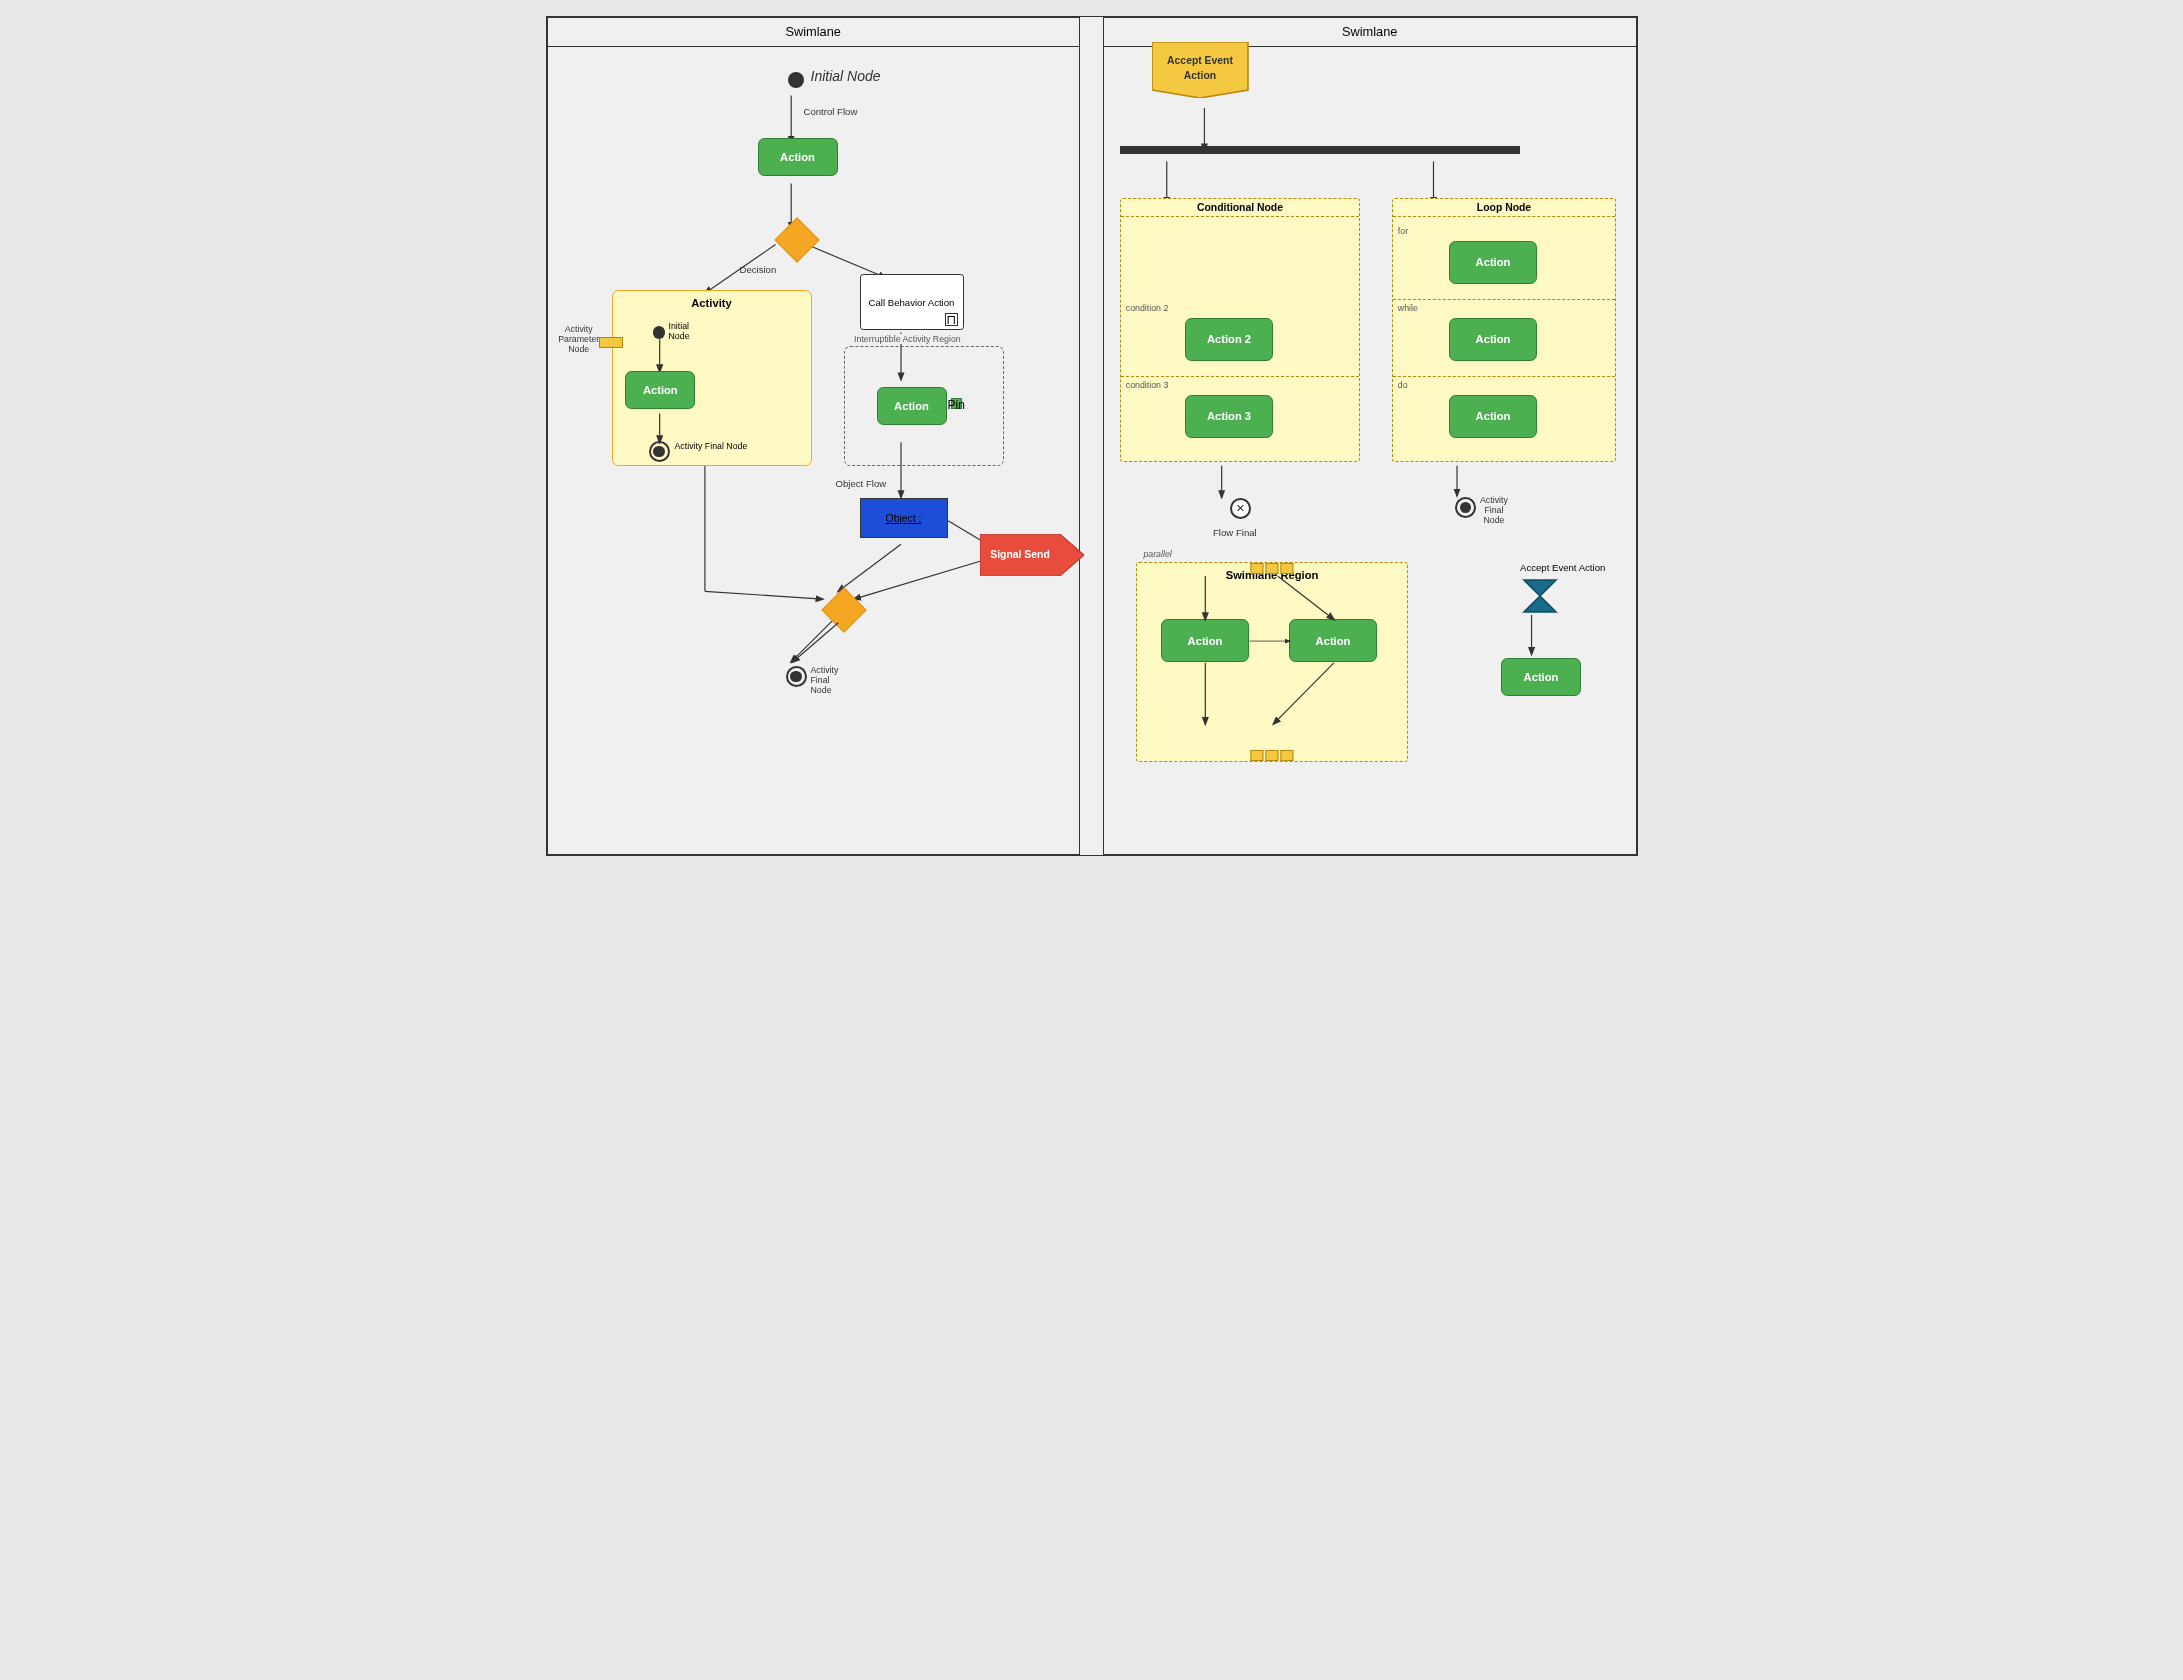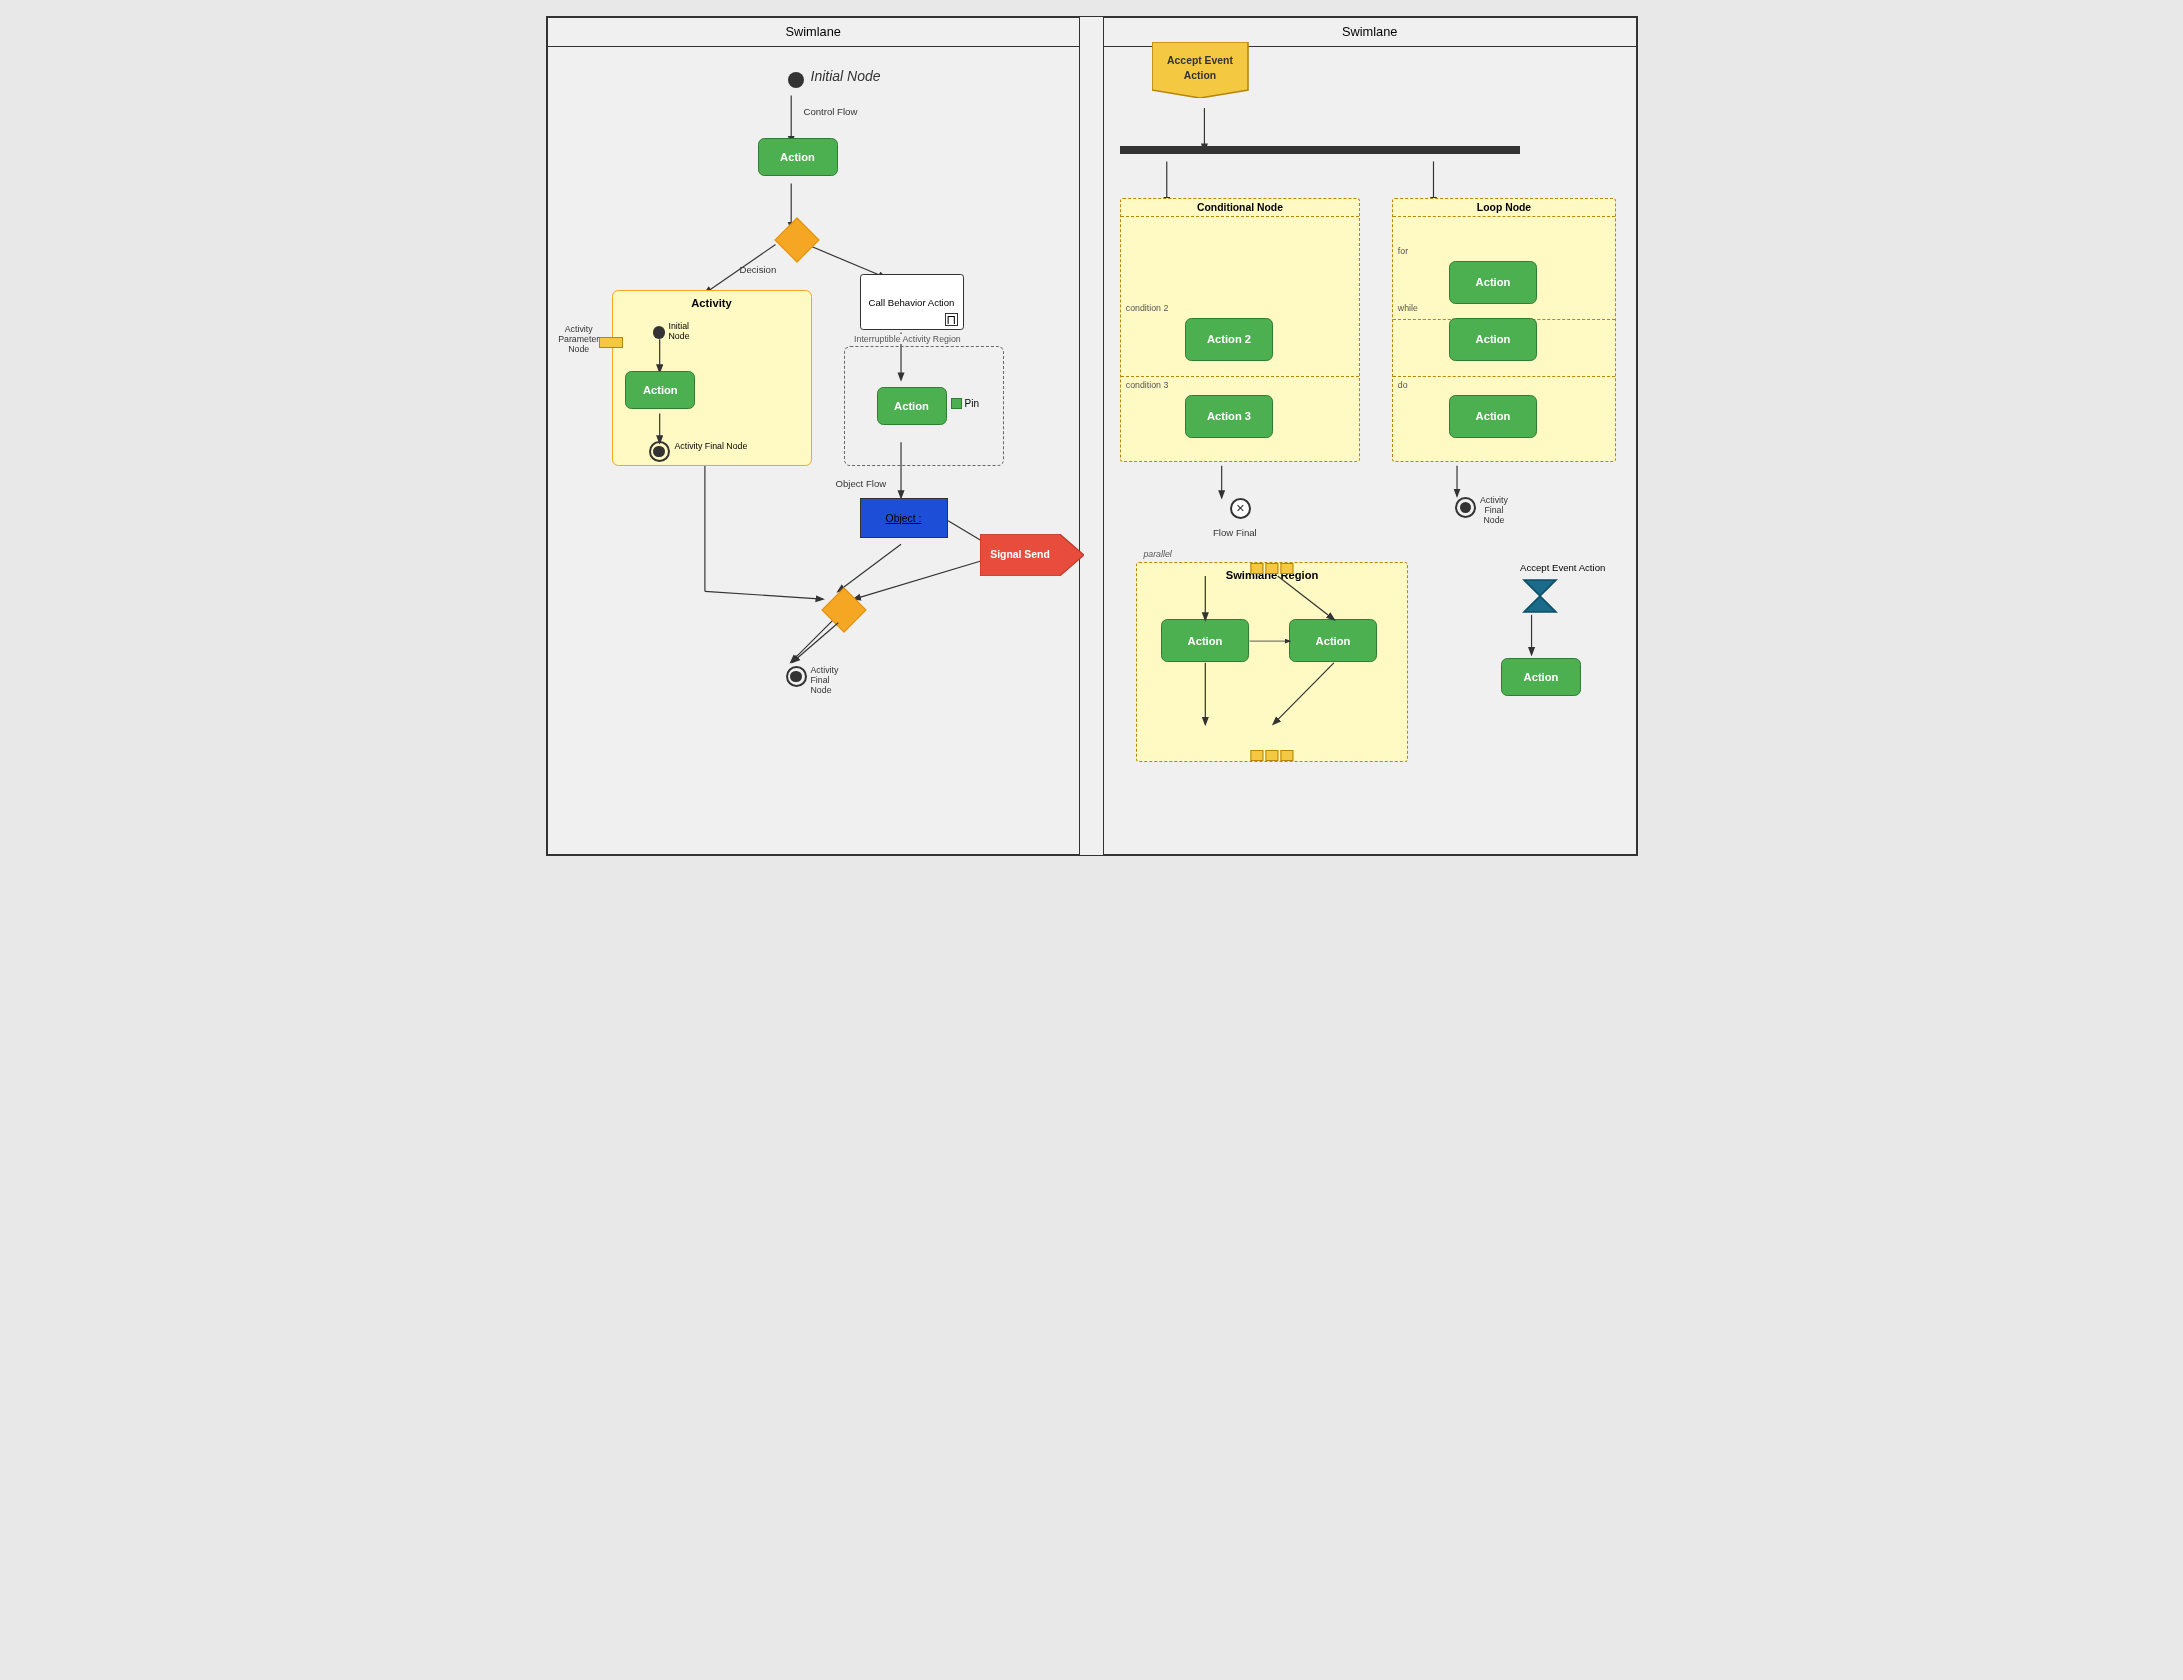--- a/index.html
+++ b/index.html
@@ -287,21 +287,21 @@
     </div>
 
     <div class="interruptible-region" style="left:296px; top:328px; width:160px; height:120px;">
       <div style="position:absolute; top:-12.8px; left:8px; font-size:8.8px; color:#555; background:#f0f0f0; padding:0 1.6px;">Interruptible Activity Region</div>
 
       <div class="action-box" style="left:32px; top:40px; width:70px; height:38px; position:absolute;">
         <span>Action</span>
       </div>
 
       <div class="pin-box" style="position:absolute; left:106px; top:51px;"></div>
-      <div style="position:absolute; left:120px; top:51px; font-size:10px;">Pin</div>
+      <div style="position:absolute; left:103px; top:51px; font-size:12px;">Pin</div>
     </div>
 
     <div class="label" style="left:288px; top:460px;">Object Flow</div>
 
     <div class="object-node" style="left:312px; top:480px; width:88px; height:40px;">
       <span style="text-decoration:underline;">Object :</span>
     </div>
 
     <div style="position:absolute; left:432px; top:516px;">
       <svg width="104" height="42" viewBox="0 0 130 52">
@@ -376,21 +376,21 @@
         <div class="region-label" style="top:3.2px; left:4.8px;">condition 3</div>
         <div class="action-box" style="left:64px; top:17.6px; width:88px; height:43px; position:absolute;">
           <span>Action 3</span>
         </div>
       </div>
     </div>
 
     <div class="structured-node" style="left:288px; top:180px; width:224px; height:264px;">
       <div class="structured-node-header">Loop Node</div>
 
-      <div style="position:absolute; top:24px; left:0; right:0; height:77px; border-bottom:0.8px dashed #b8860b;margin-top:20px;">
+      <div style="position:absolute; top:24px; left:0; right:0; height:77px; border-bottom:0.8px dashed #b8860b;">
         <div class="region-label" style="top:3.2px; left:4.8px;">for</div>
         <div class="action-box" style="left:56px; top:17.6px; width:88px; height:43px; position:absolute;">
           <span>Action</span>
         </div>
       </div>
 
       <div style="position:absolute; top:101px; left:0; right:0; height:77px; border-bottom:0.8px dashed #b8860b;">
         <div class="region-label" style="top:3.2px; left:4.8px;">while</div>
         <div class="action-box" style="left:56px; top:17.6px; width:88px; height:43px; position:absolute;">
           <span>Action</span>

